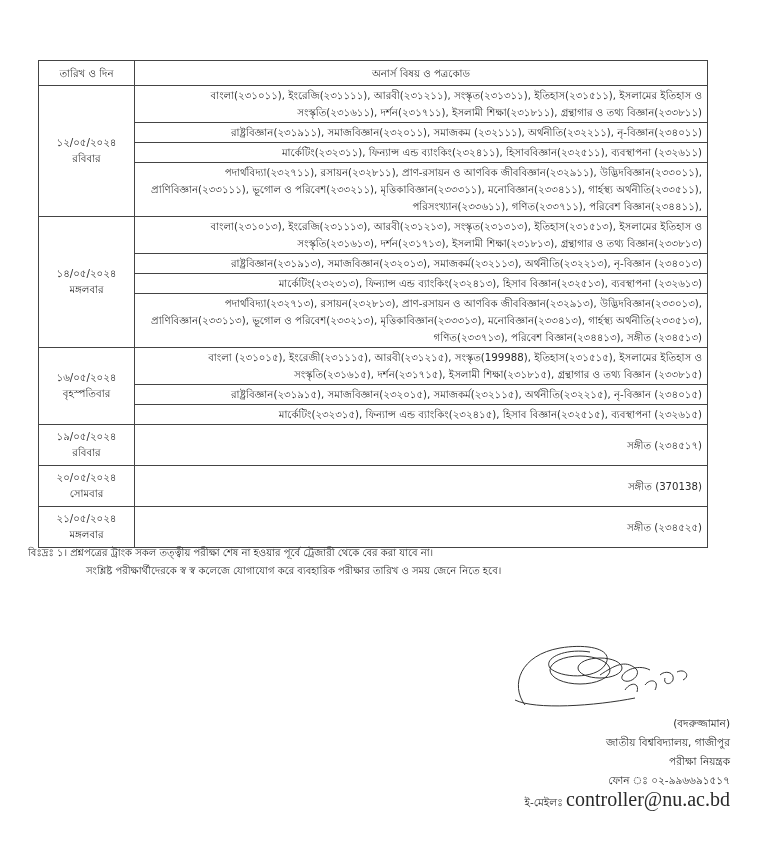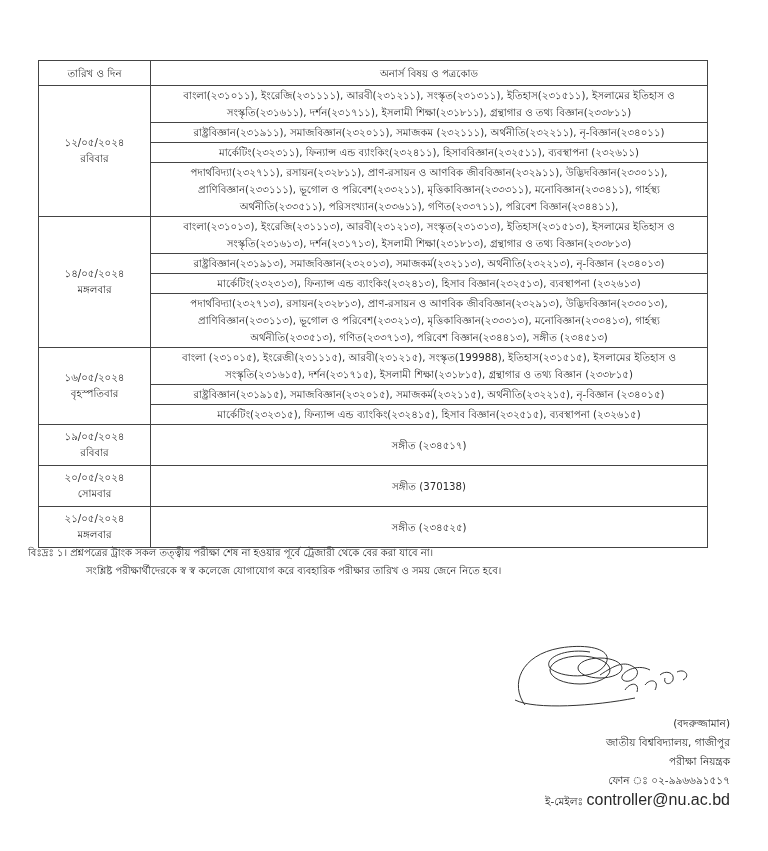--- a/index.html
+++ b/index.html
@@ -7,42 +7,42 @@
       width: 768px; height: 851px; position: relative; overflow: hidden;
       font-family: "DejaVu Sans", sans-serif; color: #2a2a2a;
     }
     .sheet { position: absolute; left: 0; top: 0; width: 768px; height: 851px; }
     table.routine {
       position: absolute; left: 38px; top: 60px; width: 670px;
       border-collapse: collapse; font-size: 10.2px; line-height: 17px;
       border: 1.4px solid #333;
     }
     table.routine td, table.routine th {
-      border: 1px solid #444; padding: 1px 13px; vertical-align: middle;
+      border: 1px solid #444; padding: 1px 5px; vertical-align: middle;
       font-weight: normal; color: #2a2a2a;
     }
     th.col-date { width: 85px; text-align: center; height: 22px; }
     th.col-subj { text-align: center; }
     td.date-cell { text-align: center; line-height: 16px; }
     td.date-cell .day { display: block; }
-    td.subj { text-align: center; }
+    td.subj { text-align: right; }
     tr.single td { height: 38px; }
     .notes {
       position: absolute; left: 28px; top: 544px; width: 720px;
       font-size: 10px; line-height: 18px; color: #2a2a2a;
     }
     .notes .n1 { padding-left: 0; }
     .notes .n2 { padding-left: 26px; }
     .notes .n3 { padding-left: 58px; }
     .sign {
       position: absolute; left: 470px; top: 640px; width: 260px; text-align: right;
       font-size: 10.5px; line-height: 19px; color: #2a2a2a;
     }
     .sign svg { display: block; margin: 0 auto 2px auto; }
-    .sign .email { font-family: Liberation Sans, sans-serif; font-size: 16px; }
+    .sign .email { font-family: Liberation Serif, serif; font-size: 20px; }
     .sign .email-line { margin-left: -30px; }
   </style>
 </head>
 <body>
 
 <div class="sheet">
 
   <table class="routine">
     <thead>
       <tr>

